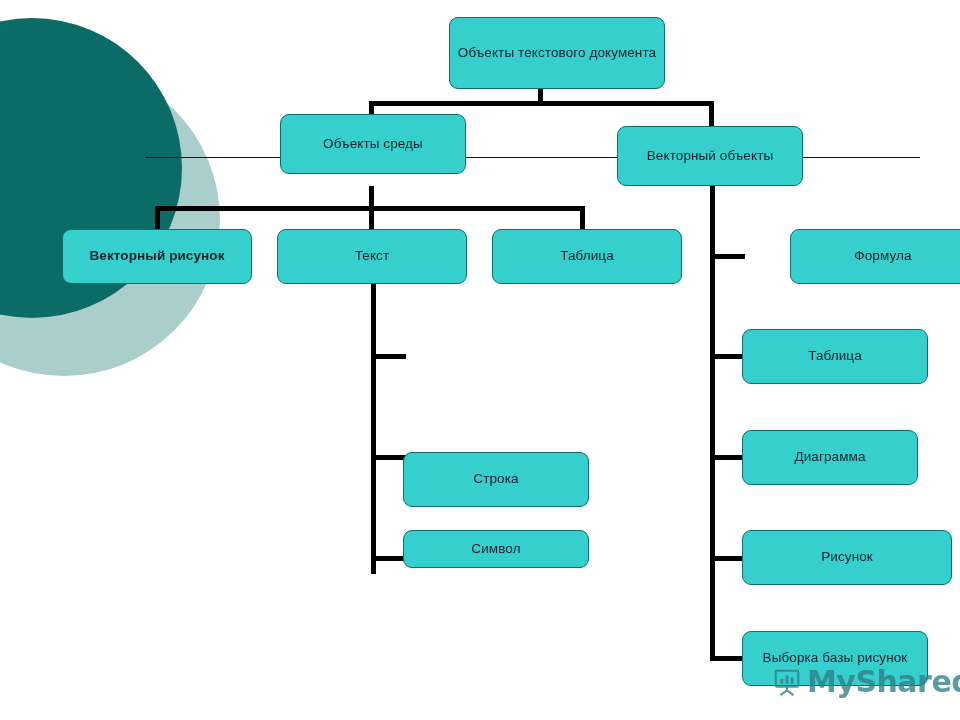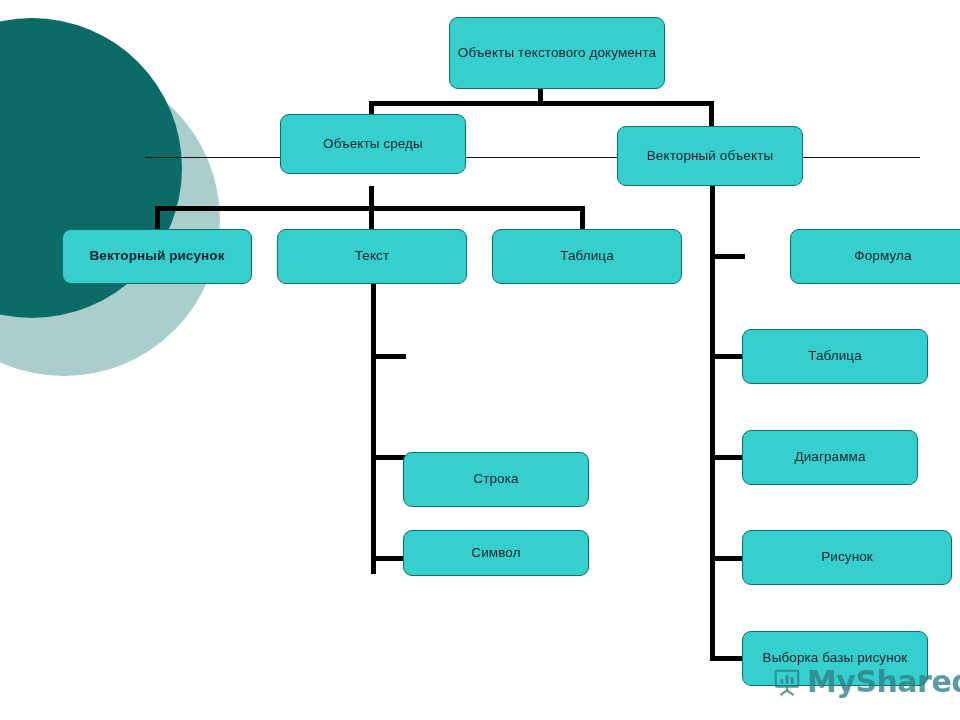--- a/index.html
+++ b/index.html
@@ -133,21 +133,21 @@
   <div class="node root" style="left:449px; top:17px; width:216px; height:72px;">Объекты текстового документа</div>
 
   <div class="node lvl2" style="left:280px; top:114px; width:186px; height:60px;">Объекты среды</div>
   <div class="node lvl2" style="left:617px; top:126px; width:186px; height:60px;">Векторный объекты</div>
 
   <div class="node lvl3" style="left:62px; top:229px; width:190px; height:55px;font-weight:bold;">Векторный рисунок</div>
   <div class="node lvl3" style="left:277px; top:229px; width:190px; height:55px;">Текст</div>
   <div class="node lvl3" style="left:492px; top:229px; width:190px; height:55px;">Таблица</div>
 
   <div class="node lvl3" style="left:403px; top:430px; width:186px; height:55px;margin-top:22px;">Строка</div>
-  <div class="node lvl3" style="left:403px; top:530px; width:186px; height:46px;">Символ</div>
+  <div class="node lvl3" style="left:403px; top:530px; width:186px; height:38px;">Символ</div>
 
   <div class="node lvl3" style="left:742px; top:229px; width:186px; height:55px;margin-left:48px;">Формула</div>
   <div class="node lvl3" style="left:742px; top:329px; width:186px; height:55px;">Таблица</div>
   <div class="node lvl3" style="left:742px; top:430px; width:176px; height:55px;">Диаграмма</div>
   <div class="node lvl3" style="left:742px; top:530px; width:210px; height:55px;">Рисунок</div>
   <div class="node lvl3" style="left:742px; top:631px; width:186px; height:55px;">Выборка базы рисунок</div>
 
   <div id="watermark">
     <svg class="wm-icon" viewBox="0 0 32 32">
       <g fill="none" stroke="#2f7f86" stroke-width="2.2">

